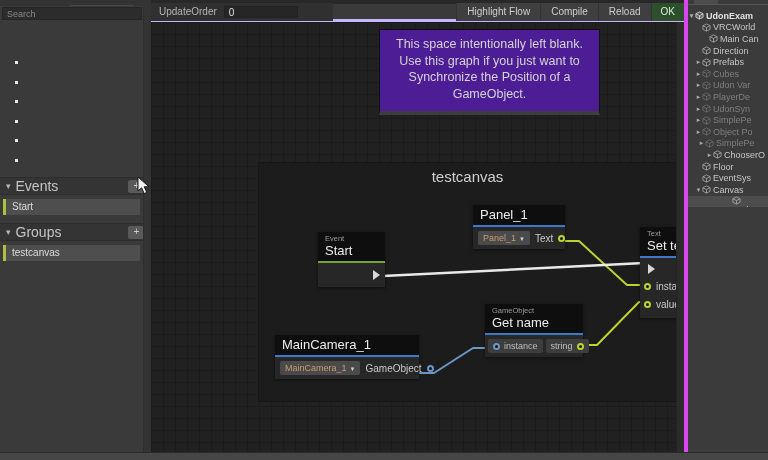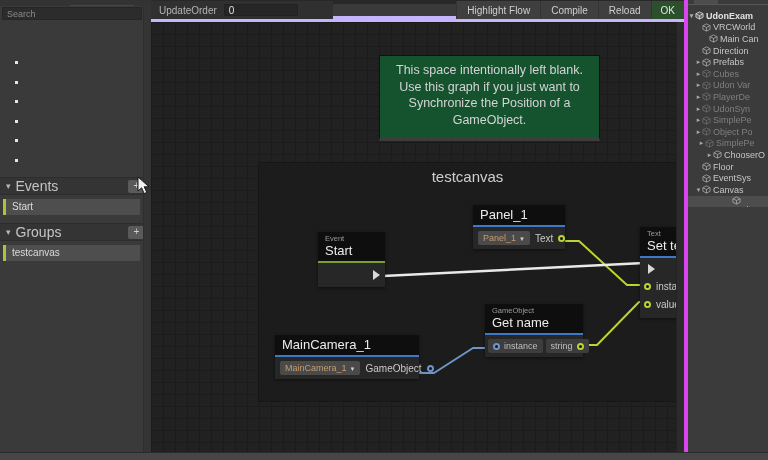--- a/index.html
+++ b/index.html
@@ -25,42 +25,42 @@
   .plus-btn { width:17px; height:13px; background:#5a5a5a; border-radius:2px; color:#cfcfcf;
               font-size:10px; line-height:12px; text-align:center; }
   .side-item { position:absolute; left:3px; width:137px; height:16px; background:#4e4e4e;
                border-left:3px solid var(--item-accent); color:#dcdcdc; font-size:10px;
                line-height:16px; padding-left:6px; }
 
   
   .graph-win { position:absolute; left:151px; top:0; width:533px; height:452px; overflow:hidden; background:#212121; }
   .graph-title-strip { position:absolute; left:0; top:0; width:533px; height:4px; background:#282828; overflow:hidden; text-align:center; }
   .graph-toolbar { position:absolute; left:0; top:4px; width:533px; height:18px; background:#3a3a3a;
-                   border-bottom:6px solid #c4b5fd; display:flex; align-items:center; }
+                   border-bottom:3px solid #c4b5fd; display:flex; align-items:center; }
   .uo-seg { height:18px; background:#303030; display:flex; align-items:center; padding:0 8px; width:182px; }
   .uo-label { color:#b5b5b5; font-size:10px; margin-right:7px; }
   .uo-input { width:74px; height:12px; background:#262626; border:1px solid #222; color:#e0e0e0;
               font-size:10px; padding:0 4px; font-family:"Liberation Sans",sans-serif; }
   .tb-spacer { flex:1; }
   .tb-btn { height:18px; background:#3f3f3f; border-left:1px solid #333; color:#cfcfcf;
             font-size:10px; display:flex; align-items:center; padding:0 10px; }
   .tb-btn.ok { background:#2c4f2c; color:#d8ecd8; padding:0 9px; }
 
   .graph-canvas { position:absolute; left:0; top:22px; width:533px; height:430px;
     background-color:#212121;
     background-image:
       linear-gradient(#1b1b1b 1px, transparent 1px),
       linear-gradient(90deg,#1b1b1b 1px, transparent 1px),
       linear-gradient(#161616 1px, transparent 1px),
       linear-gradient(90deg,#161616 1px, transparent 1px);
     background-size:12px 12px,12px 12px,60px 60px,60px 60px; }
 
-  .tooltip-box { position:absolute; left:228px; top:29px; width:221px; height:86px; background:#14532d;
+  .tooltip-box { position:absolute; left:228px; top:29px; width:221px; height:86px; background:#4c1d95;
                  border:1px solid #111; border-bottom:4px solid #3d3d3d; z-index:5;
-                 color:#d4d4d4; font-size:12.5px; line-height:1.32; text-align:center; padding:6px 6px;margin-top:26px; }
+                 color:#d4d4d4; font-size:12.5px; line-height:1.32; text-align:center; padding:6px 6px; }
 
   .group-box { position:absolute; left:107px; top:162px; width:419px; height:240px;
                background:#1c1c1c; border:1px solid #161616; z-index:1; }
   .group-title { text-align:center; color:#cfcfcf; font-size:15px; margin-top:5px; }
 
   svg.wires { position:absolute; left:0; top:0; width:533px; height:452px; z-index:2; pointer-events:none; }
 
   .node { position:absolute; z-index:3; box-shadow:0 1px 3px rgba(0,0,0,.5); }
   .node .hdr { background:#0e0e0e; padding:2px 7px 3px 7px; }
   .node .type { font-size:7.5px; color:#9a9a9a; display:block; }

